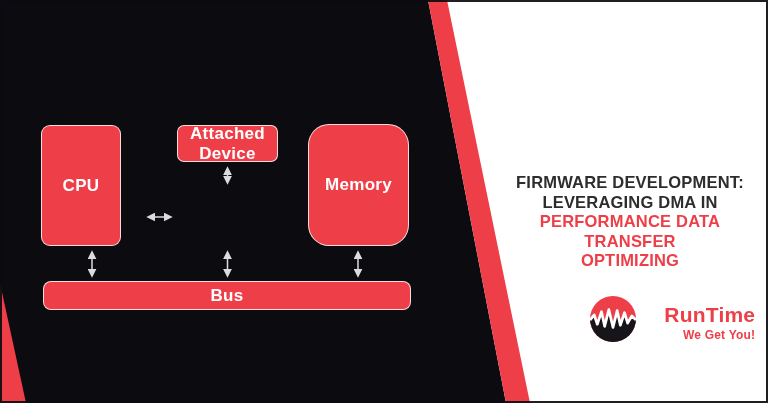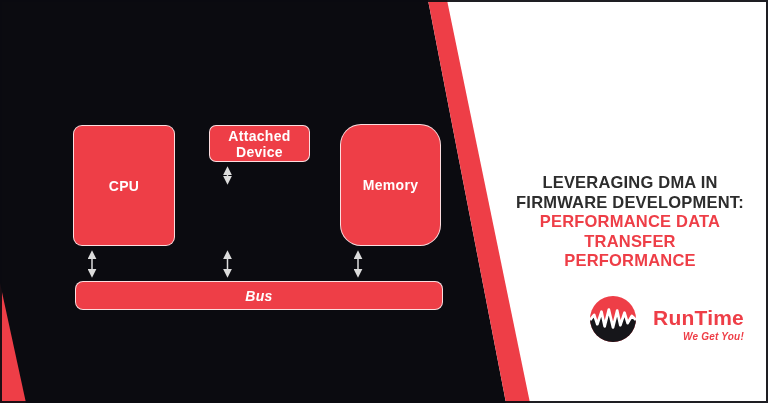--- a/index.html
+++ b/index.html
@@ -42,31 +42,30 @@
     clip-path:polygon(0 283px, 26px 403px, 0 403px);
   }
   
   .diagram{position:absolute;inset:0;z-index:5;}
   .node{
     position:absolute;
     background:var(--accent-red,#ee3e47);
     border:1px solid rgba(255,255,255,.82);
     color:#fff;
     font-weight:bold;
-    font-size:14px;
+    font-size:17px;
     letter-spacing:.3px;
     display:flex;align-items:center;justify-content:center;
     text-align:center;
-    margin-left:32px;
   }
-  .node-cpu     {left:41px; top:125px;width:102px;height:121px;border-radius:9px;}
+  .node-cpu     {left:41px; top:125px;width:80px;height:121px;border-radius:9px;}
   .node-attached{left:177px;top:125px;width:101px;height:37px; border-radius:7px;}
   .node-dma     {left:177px;top:188px;width:101px;height:58px; border-radius:7px;}
   .node-memory  {left:308px;top:124px;width:101px;height:122px;border-radius:21px;}
-  .node-bus     {left:43px; top:281px;width:368px;height:29px; border-radius:8px;font-style:italic;}
+  .node-bus     {left:43px; top:281px;width:368px;height:29px; border-radius:8px;}
   .arrows{position:absolute;left:0;top:0;}
   
   .headline{
     position:absolute;left:492px;top:173px;width:276px;
     text-align:center;font-weight:bold;
     font-size:16.5px;line-height:19.5px;letter-spacing:.2px;
     z-index:10;
   }
   .headline .dark{color:var(--headline-dark,#2d2d2d);}
   .headline .red {color:var(--accent-red,#ee3e47);}
@@ -75,21 +74,21 @@
     position:absolute;left:590px;top:296px;z-index:10;
     display:flex;align-items:flex-end;gap:15px;
   }
   .logo-mark{width:46px;height:46px;flex:0 0 auto;}
   .logo-text{display:flex;flex-direction:column;align-items:flex-end;margin-top:8px;}
   .brand-name{
     font-size:21px;font-weight:bold;line-height:1;
     color:var(--accent-red,#ee3e47);letter-spacing:.2px;
   }
   .brand-tagline{
-    font-size:10px;font-weight:bold;font-style:italic;
+    font-size:12px;font-weight:bold;
     color:var(--accent-red,#ee3e47);margin-top:3px;letter-spacing:.2px;margin-left:32px;
   }
 </style>
 </head>
 <body>
 
 <div class="stage">
 
   <div class="black-panel"></div>
   <div class="red-stripe"></div>
@@ -120,24 +119,24 @@
     </div>
     <div class="node node-memory">
       <span>Memory</span>
     </div>
     <div class="node node-bus">
       <span>Bus</span>
     </div>
   </div>
 
   <div class="headline">
+    <div class="dark">FIRMWARE DEVELOPMENT:</div>
     <div class="dark">LEVERAGING DMA IN</div>
-    <div class="dark">FIRMWARE DEVELOPMENT:</div>
     <div class="red">PERFORMANCE DATA TRANSFER</div>
-    <div class="red">PERFORMANCE</div>
+    <div class="red">OPTIMIZING</div>
   </div>
 
   <div class="logo">
     <svg class="logo-mark" viewBox="0 0 44 44">
       <defs>
         <clipPath id="logoclip">
             <circle cx="22" cy="22" r="22"></circle>
           </clipPath>
       </defs>
       <circle cx="22" cy="22" r="22" fill="#ee3e47"></circle>

